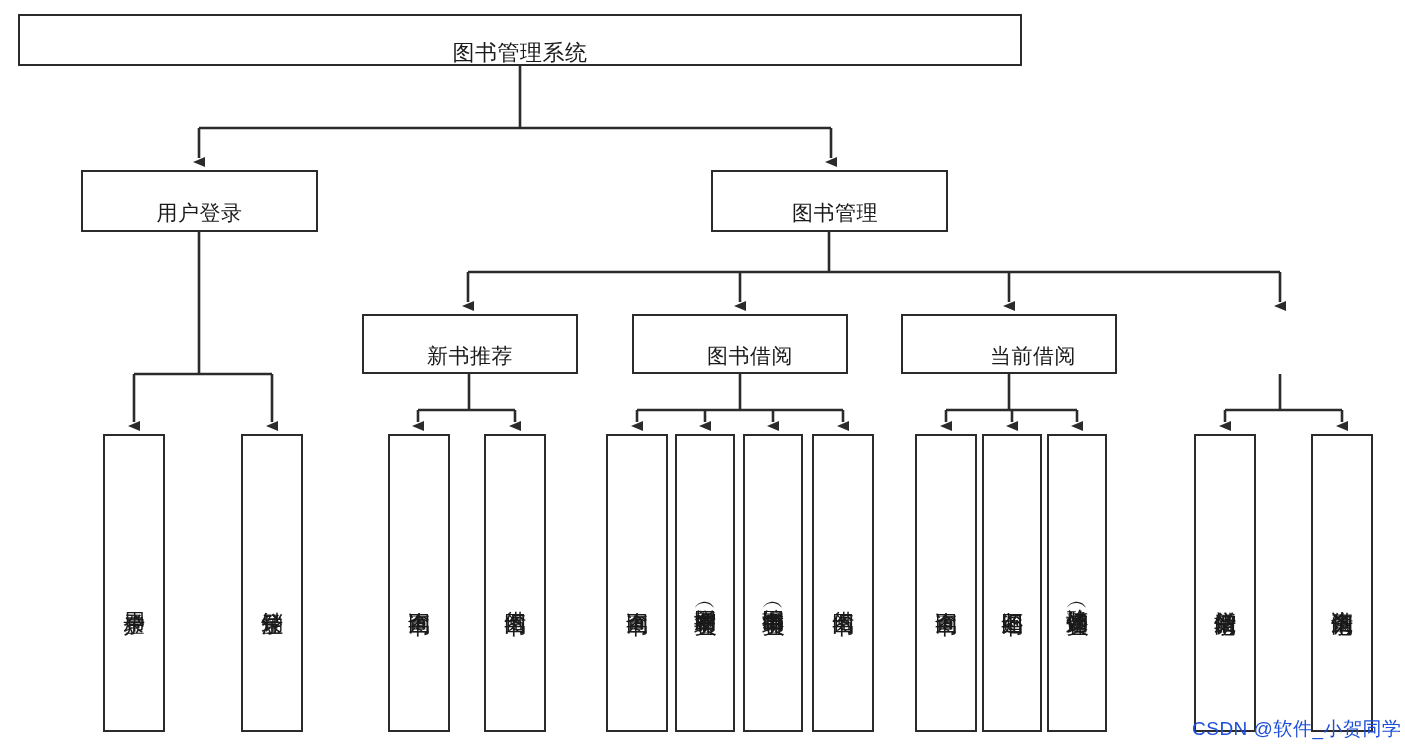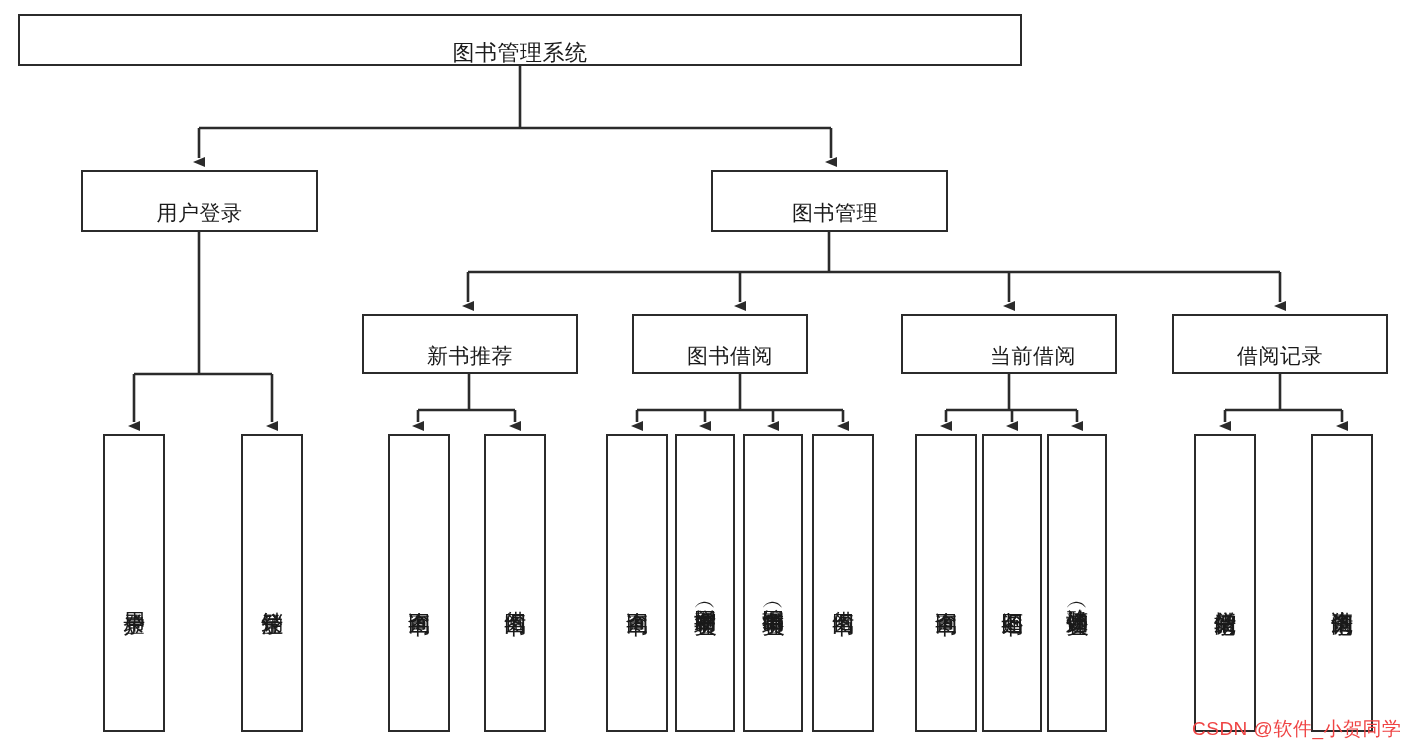--- a/index.html
+++ b/index.html
@@ -57,21 +57,21 @@
     writing-mode: vertical-rl;
     text-orientation: upright;
     font-size: 22px;
     line-height: 1.12;
     letter-spacing: 1px;
     white-space: nowrap;
   }
   .watermark {
     position: absolute;
     font-size: 19px;
-    color: #ef4444;
+    color: #1d4ed8;
     white-space: nowrap;
     letter-spacing: 0.5px;
   }
 </style>
 </head>
 <body>
 
 <div id="canvas">
 
   <svg id="wires" viewBox="0 0 1405 747">
@@ -131,28 +131,25 @@
   <div class="node horiz" style="left:81px; top:170px; width:237px; height:62px;">
     <span class="label">用户登录</span>
   </div>
   <div class="node horiz" style="left:711px; top:170px; width:237px; height:62px;padding-left:11px;">
     <span class="label">图书管理</span>
   </div>
 
   <div class="node horiz" style="left:362px; top:314px; width:216px; height:60px;">
     <span class="label">新书推荐</span>
   </div>
-  <div class="node horiz" style="left:632px; top:314px; width:176px; height:60px;padding-left:20px;">
+  <div class="node horiz" style="left:632px; top:314px; width:216px; height:60px;padding-left:20px;">
     <span class="label">图书借阅</span>
   </div>
   <div class="node horiz" style="left:901px; top:314px; width:216px; height:60px;padding-left:48px;">
     <span class="label">当前借阅</span>
-  </div>
-  <div class="node horiz" style="left:1172px; top:314px; width:216px; height:60px;">
-    <span class="label">借阅记录</span>
   </div>
 
   <div class="node vert" style="left:103px; top:434px; width:62px; height:298px;">
     <span class="label">用户登录</span>
   </div>
   <div class="node vert" style="left:241px; top:434px; width:62px; height:298px;">
     <span class="label">注销登录</span>
   </div>
 
   <div class="node vert" style="left:388px; top:434px; width:62px; height:298px;">

